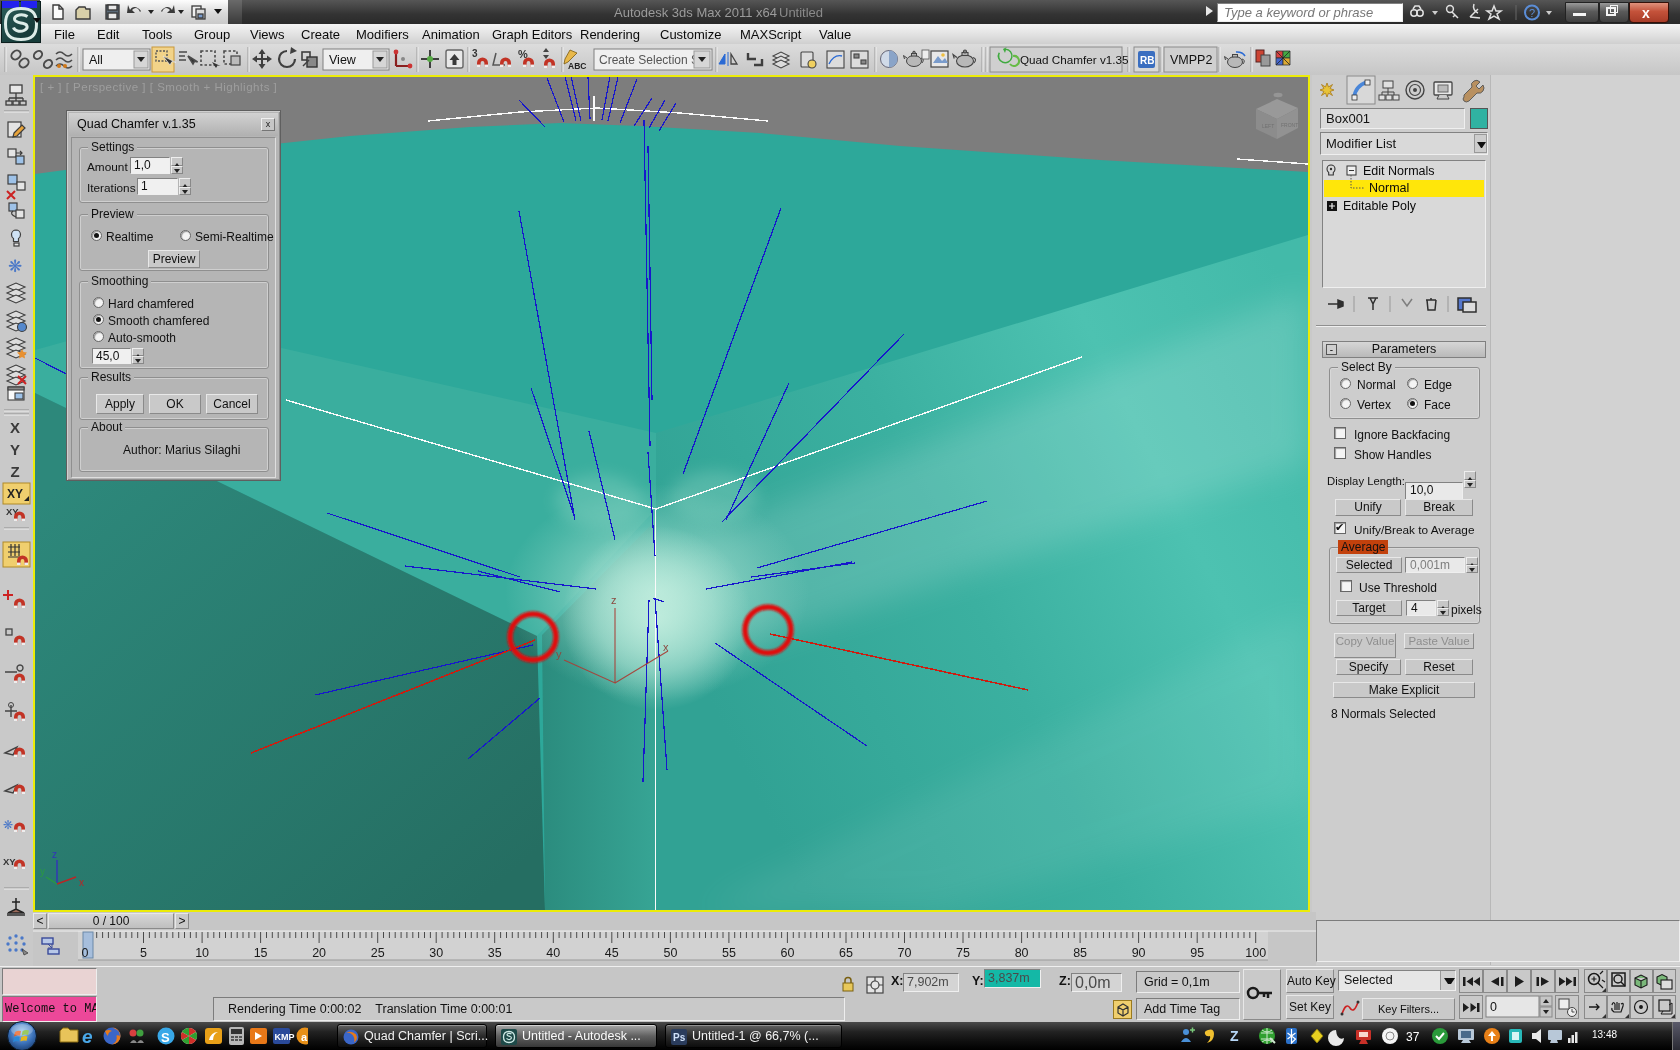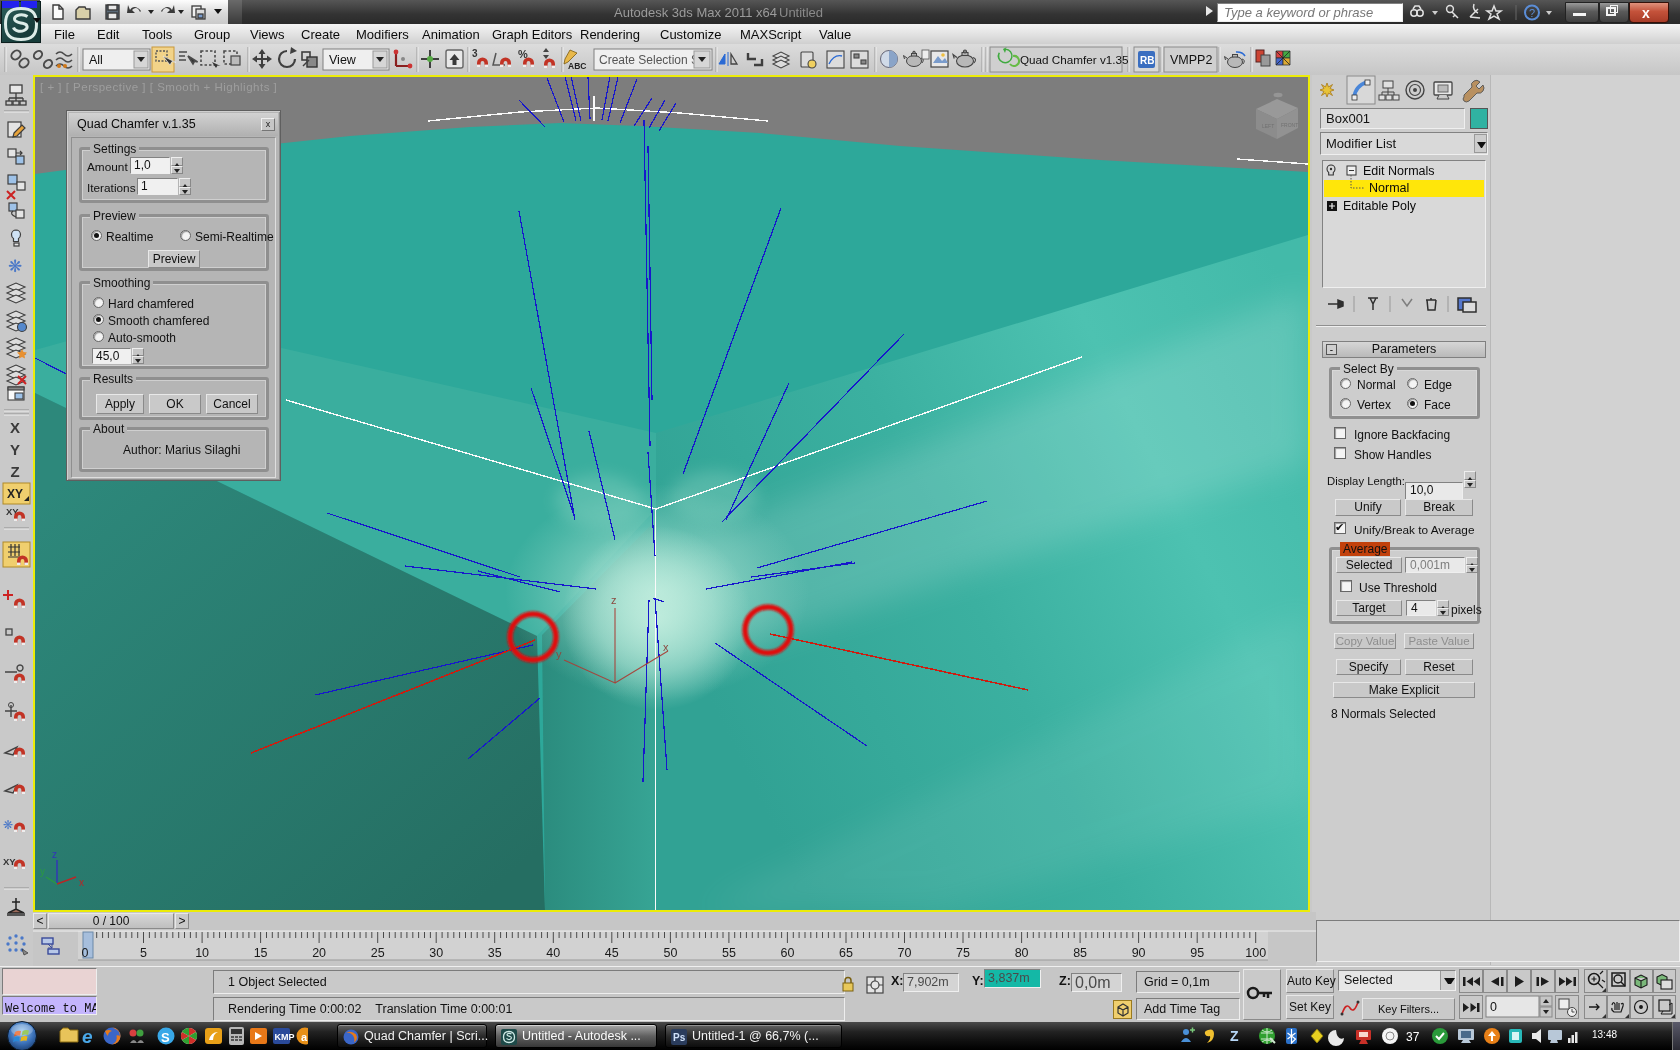--- a/index.html
+++ b/index.html
@@ -1,21 +1,21 @@
 <!DOCTYPE html>
 <html><head><meta charset="utf-8"><style>
 *{margin:0;padding:0;box-sizing:border-box}
 html,body{width:1680px;height:1050px;overflow:hidden}
 body{font-family:"Liberation Sans",sans-serif;position:relative;background:#c9c9c9;font-size:12px;color:#111}
 .abs{position:absolute}
 .raised{border-top:1px solid #efefef;border-left:1px solid #efefef;border-right:1px solid #757575;border-bottom:1px solid #757575}
 .sunken{border-top:1px solid #7c7c7c;border-left:1px solid #7c7c7c;border-right:1px solid #eeeeee;border-bottom:1px solid #eeeeee}
 .btn{background:#c9c9c9;border:1px solid #8a8a8a;border-top-color:#e8e8e8;border-left-color:#e8e8e8;text-align:center;color:#111}
 .fld{background:#e9e9e9;border:1px solid #828282;border-bottom-color:#efefef;border-right-color:#efefef;color:#111}
-.groupbox{border:3px solid #c2410c;border-radius:3px;box-shadow:inset 0 0 0 1px #d8d8d8;position:absolute}
+.groupbox{border:1px solid #c2410c;border-radius:3px;box-shadow:inset 0 0 0 1px #d8d8d8;position:absolute}
 .grouplabel{position:absolute;top:-8px;left:8px;background:#b5b5b5;padding:0 3px;font-size:12px}
 .radio{width:11px;height:11px;border-radius:50%;background:#f4f4f4;border:1px solid #666;box-shadow:inset 1px 1px 1px #999;position:absolute}
 .radio.on:after{content:"";position:absolute;left:2px;top:2px;width:5px;height:5px;border-radius:50%;background:#111}
 .check{width:12px;height:12px;background:#f4f4f4;border:1px solid #666;box-shadow:inset 1px 1px 1px #999;position:absolute}
 .check.on:after{content:"\2714";position:absolute;left:0px;top:-2px;font-size:11px;color:#111}
 .spin{position:absolute;width:12px;display:flex;flex-direction:column}
 .spin b{flex:1;background:#c6c6c6;border:1px solid #888;border-top-color:#eee;border-left-color:#eee;position:relative}
 .spin b:after{content:"";position:absolute;left:2px;top:2px;border:3px solid transparent;border-bottom:4px solid #222}
 .spin b.dn:after{border-bottom:none;border-top:4px solid #222}
 .hsep{position:absolute;height:2px;border-top:1px solid #8f8f8f;border-bottom:1px solid #efefef}
@@ -584,21 +584,21 @@
     </div>
 <div class="check" style="left:28px;top:505px"></div>
     <div class="abs" style="left:47px;top:506px">Use Threshold</div>
 <div class="btn abs" style="left:24px;top:525px;width:66px;height:16px;line-height:14px">Target</div>
 <div class="abs fld" style="left:94px;top:525px;width:30px;height:16px"><span style="margin-left:4px;line-height:14px">4</span></div>
 <div class="spin" style="left:125px;top:525px;height:16px">
       <b></b>
       <b class="dn"></b>
     </div>
 <div class="abs" style="left:139px;top:528px">pixels</div>
-<div class="btn abs" style="left:22px;top:558px;width:62px;height:16px;line-height:14px;color:#8e8e8e;font-size:11.5px;white-space:nowrap;overflow:hidden">Copy Value</div>
+<div class="btn abs" style="left:22px;top:558px;width:62px;height:25px;line-height:14px;color:#8e8e8e;font-size:11.5px;white-space:nowrap;overflow:hidden">Copy Value</div>
 <div class="btn abs" style="left:92px;top:558px;width:70px;height:16px;line-height:14px;color:#8e8e8e;font-size:11.5px;white-space:nowrap;overflow:hidden">Paste Value</div>
 <div class="btn abs" style="left:24px;top:584px;width:65px;height:16px;line-height:14px">Specify</div>
 <div class="btn abs" style="left:93px;top:584px;width:68px;height:16px;line-height:14px">Reset</div>
 <div class="btn abs" style="left:21px;top:607px;width:142px;height:16px;line-height:14px">Make Explicit</div>
 <div class="abs" style="left:19px;top:632px">8 Normals Selected</div>
 </div>
 
 <div class="abs" style="left:33px;top:912px;width:1283px;height:18px;background:#c6c6c6">
  <div class="btn abs" style="left:0px;top:1px;width:14px;height:16px;line-height:14px">&lt;</div>
  <div class="btn abs" style="left:15px;top:1px;width:126px;height:16px;line-height:14px;background:linear-gradient(#d6d6d6,#bfbfbf)">0 / 100</div>
@@ -842,22 +842,21 @@
         <rect x="15" y="19" width="11" height="5" fill="#b8c8e8"></rect>
         <path d="M15 14 l4 4 m0 -4 l0 4 l-4 0" stroke-width="1"></path>
       </g>
 </svg>
 
 </div>
 <div class="abs sunken" style="left:1316px;top:920px;width:364px;height:42px;background:#d2d2d2"></div>
 
 <div class="abs" id="statusbar" style="left:0;top:966px;width:1680px;height:56px;background:#c6c6c6;border-top:1px solid #efefef">
 <div class="abs sunken" style="left:2px;top:1px;width:95px;height:27px;background:#e9d3d3"></div>
-<div class="abs sunken" style="left:2px;top:29px;width:95px;height:19px;background:#c4b5fd;overflow:hidden"><span style="font-family:'Liberation Mono',monospace;font-size:12px;line-height:24px;margin-left:2px;white-space:nowrap">Welcome to MA</span></div>
-<div class="abs sunken" style="left:213px;top:3px;width:632px;height:24px;background:#c9c9c9"><span style="margin-left:14px;font-size:12.5px;line-height:22px">1 Object Selected</span></div>
+<div class="abs sunken" style="left:2px;top:29px;width:95px;height:26px;background:#ec4899;overflow:hidden"><span style="font-family:'Liberation Mono',monospace;font-size:12px;line-height:24px;margin-left:2px;white-space:nowrap">Welcome to MA</span></div>
 <div class="abs sunken" style="left:213px;top:30px;width:632px;height:24px;background:#c9c9c9"><span style="margin-left:14px;font-size:12.5px;line-height:22px">Rendering Time  0:00:02&nbsp;&nbsp;&nbsp;&nbsp;Translation Time  0:00:01</span></div>
 <svg class="abs" style="left:840px;top:8px" width="50" height="20" viewBox="0 0 50 20">
  <rect x="3" y="8" width="10" height="8" fill="#e8c85a" stroke="#7a6010"></rect>
       <path d="M5 8 v-2.5 a3 3 0 0 1 6 0 V8" fill="none" stroke="#7a6010" stroke-width="1.5"></path>
  <rect x="27" y="2" width="16" height="16" fill="#e4e4e4" stroke="#444" stroke-width="1.2"></rect>
       <circle cx="35" cy="10" r="4" fill="none" stroke="#444" stroke-width="1.2"></circle>
       <path d="M35 2 v4 m0 8 v4 m-8 -8 h4 m8 0 h4" stroke="#444" stroke-width="1.2"></path>
 </svg>
 <div class="abs" style="left:891px;top:7px;font-weight:bold;font-size:12.5px">X:</div>
 <div class="abs fld" style="left:903px;top:6px;width:56px;height:19px;background:#d4d4d4"><span style="margin-left:3px;line-height:17px;color:#4a4a4a;font-size:12.5px">7,902m</span></div>

